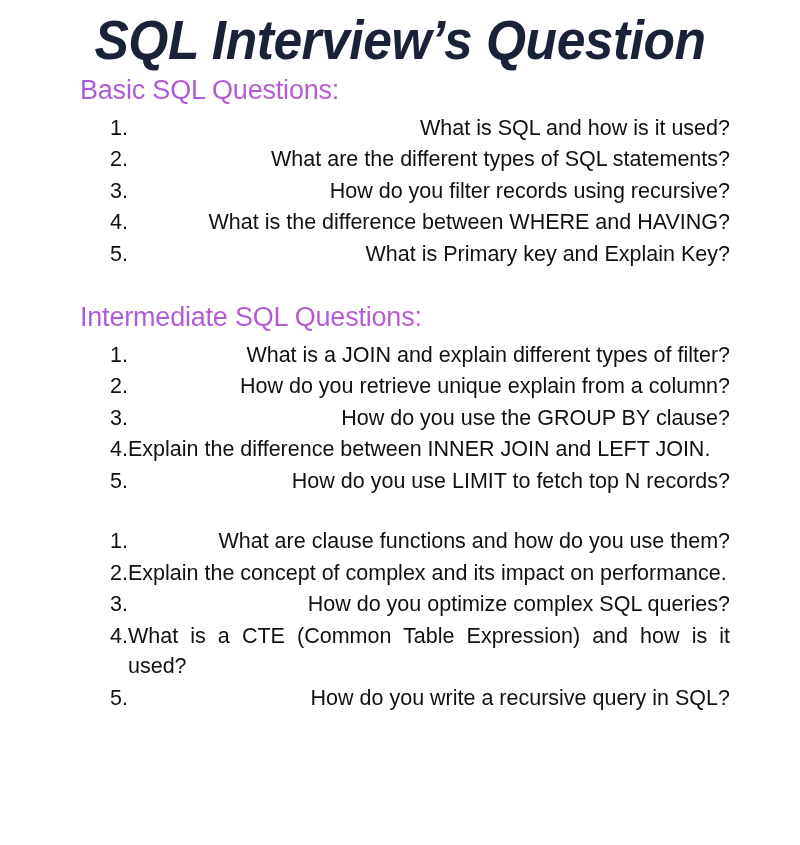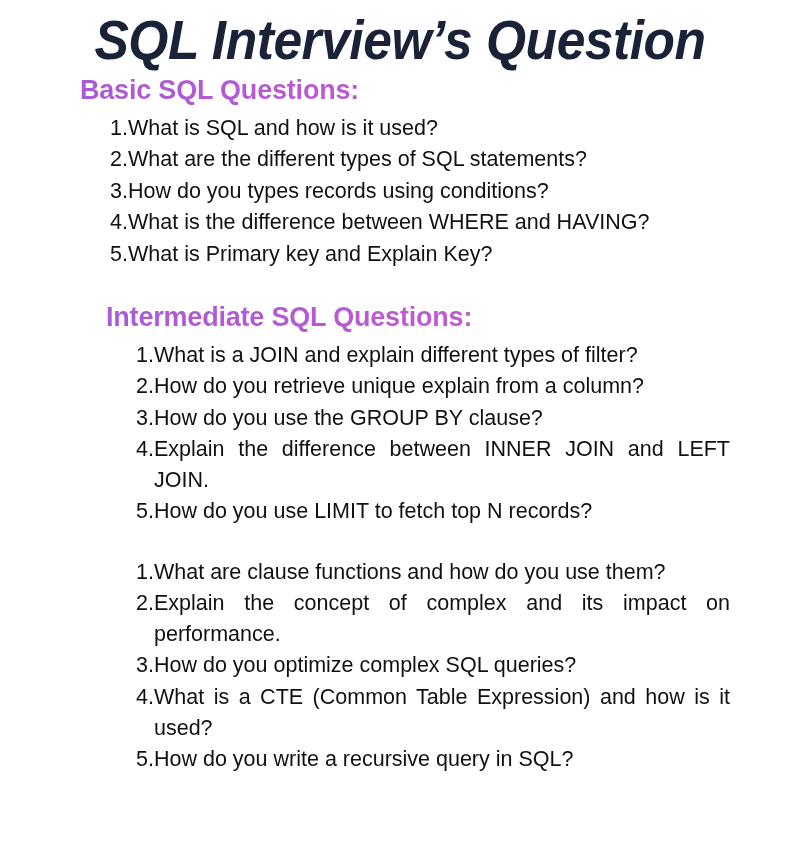--- a/index.html
+++ b/index.html
@@ -44,28 +44,27 @@
     margin: 0;
     padding: 0 70px 0 80px;
   }
 
   .section {
     margin: 0;
     padding: 0;
   }
   .section + .section {
     margin-top: 30px;
-    margin-left: 26px;
   }
 
   .section-heading {
     margin: 0 0 4px 0;
     padding: 0;
     font-family: "Liberation Sans", sans-serif;
-    font-weight: bold;
+    font-weight: normal;
     font-size: 27px;
     line-height: 1.35;
     letter-spacing: -0.2px;
     background-image: linear-gradient(95deg, #a95ad6 0%, #bb5ad0 45%, #d455c6 100%);
     -webkit-background-clip: text;
     background-clip: text;
     color: transparent;
     -webkit-text-fill-color: transparent;
     white-space: nowrap;
   }
@@ -99,21 +98,21 @@
     font-family: "Liberation Sans", sans-serif;
     font-size: 21.5px;
     line-height: 1.42;
     color: #111111;
     text-align: justify;
     text-justify: inter-word;
     -webkit-hyphens: none;
     hyphens: none;
   }
   .q-text.single {
-    text-align: left;
+    text-align: right;
   }
 </style>
 </head>
 <body>
 
 <div class="page">
 
   <h1 class="doc-title">SQL Interview’s Question</h1>
 
   <div class="sections">
@@ -124,21 +123,21 @@
         <li class="q-item">
           <span class="q-num">1.</span>
           <span class="q-text single">What is SQL and how is it used?</span>
         </li>
         <li class="q-item">
           <span class="q-num">2.</span>
           <span class="q-text single">What are the different types of SQL statements?</span>
         </li>
         <li class="q-item">
           <span class="q-num">3.</span>
-          <span class="q-text single">How do you types records using conditions?</span>
+          <span class="q-text single">How do you filter records using recursive?</span>
         </li>
         <li class="q-item">
           <span class="q-num">4.</span>
           <span class="q-text single">What is the difference between WHERE and HAVING?</span>
         </li>
         <li class="q-item">
           <span class="q-num">5.</span>
           <span class="q-text single">What is Primary key and Explain Key?</span>
         </li>
       </ol>

